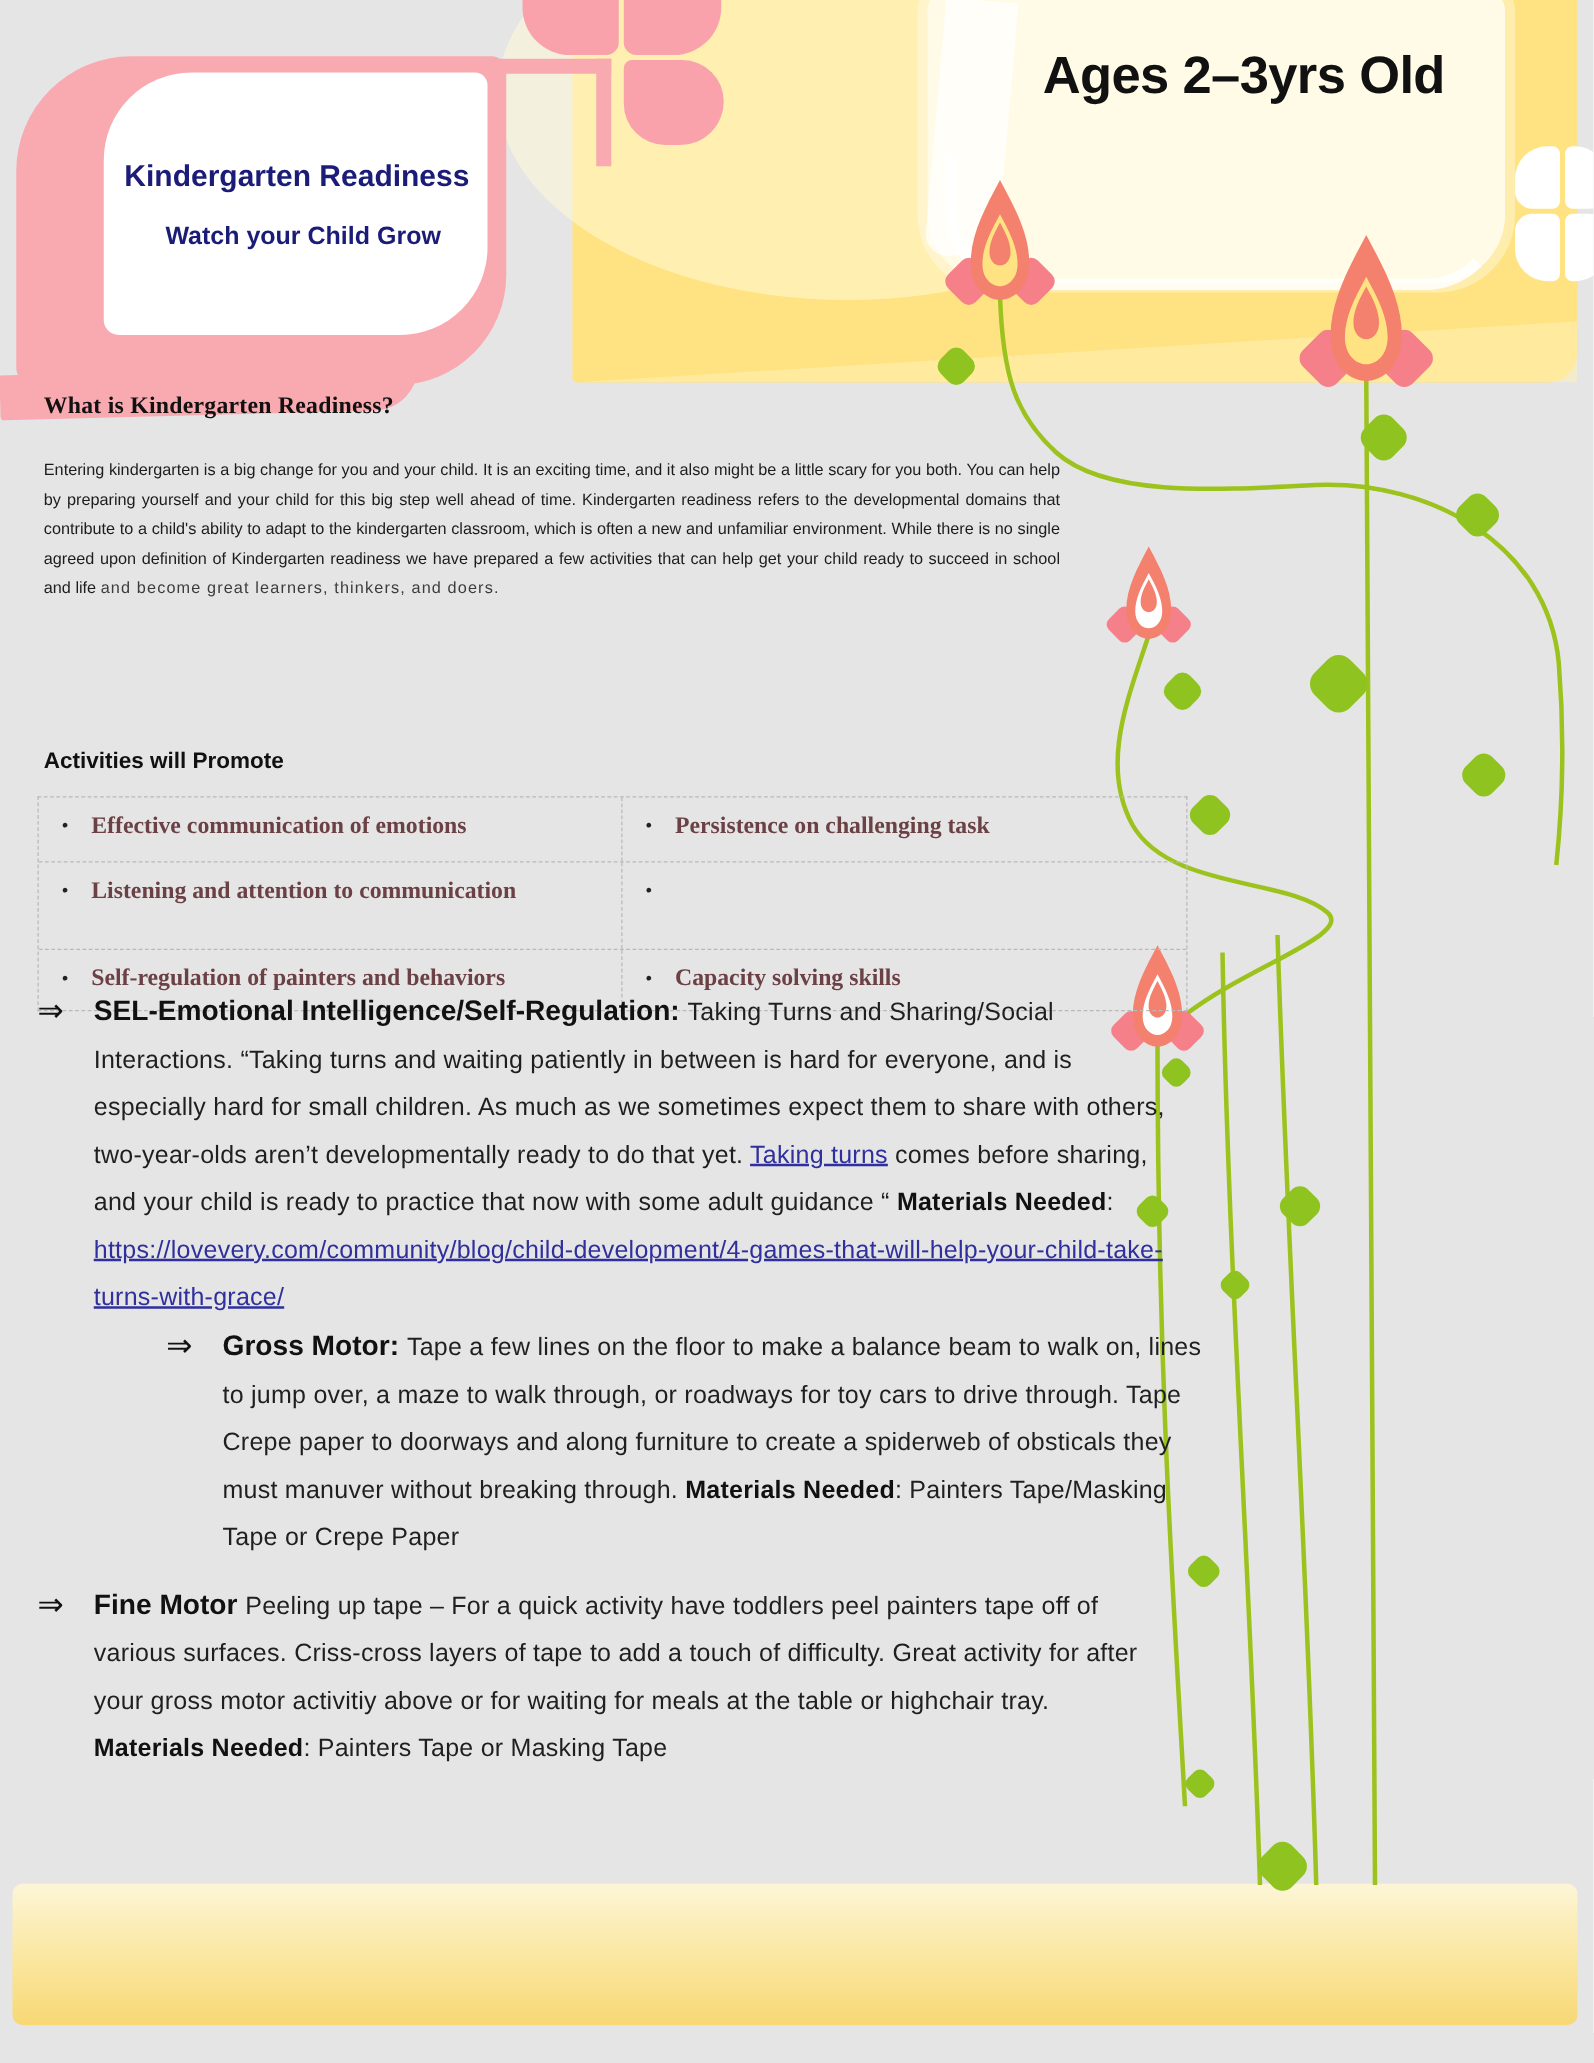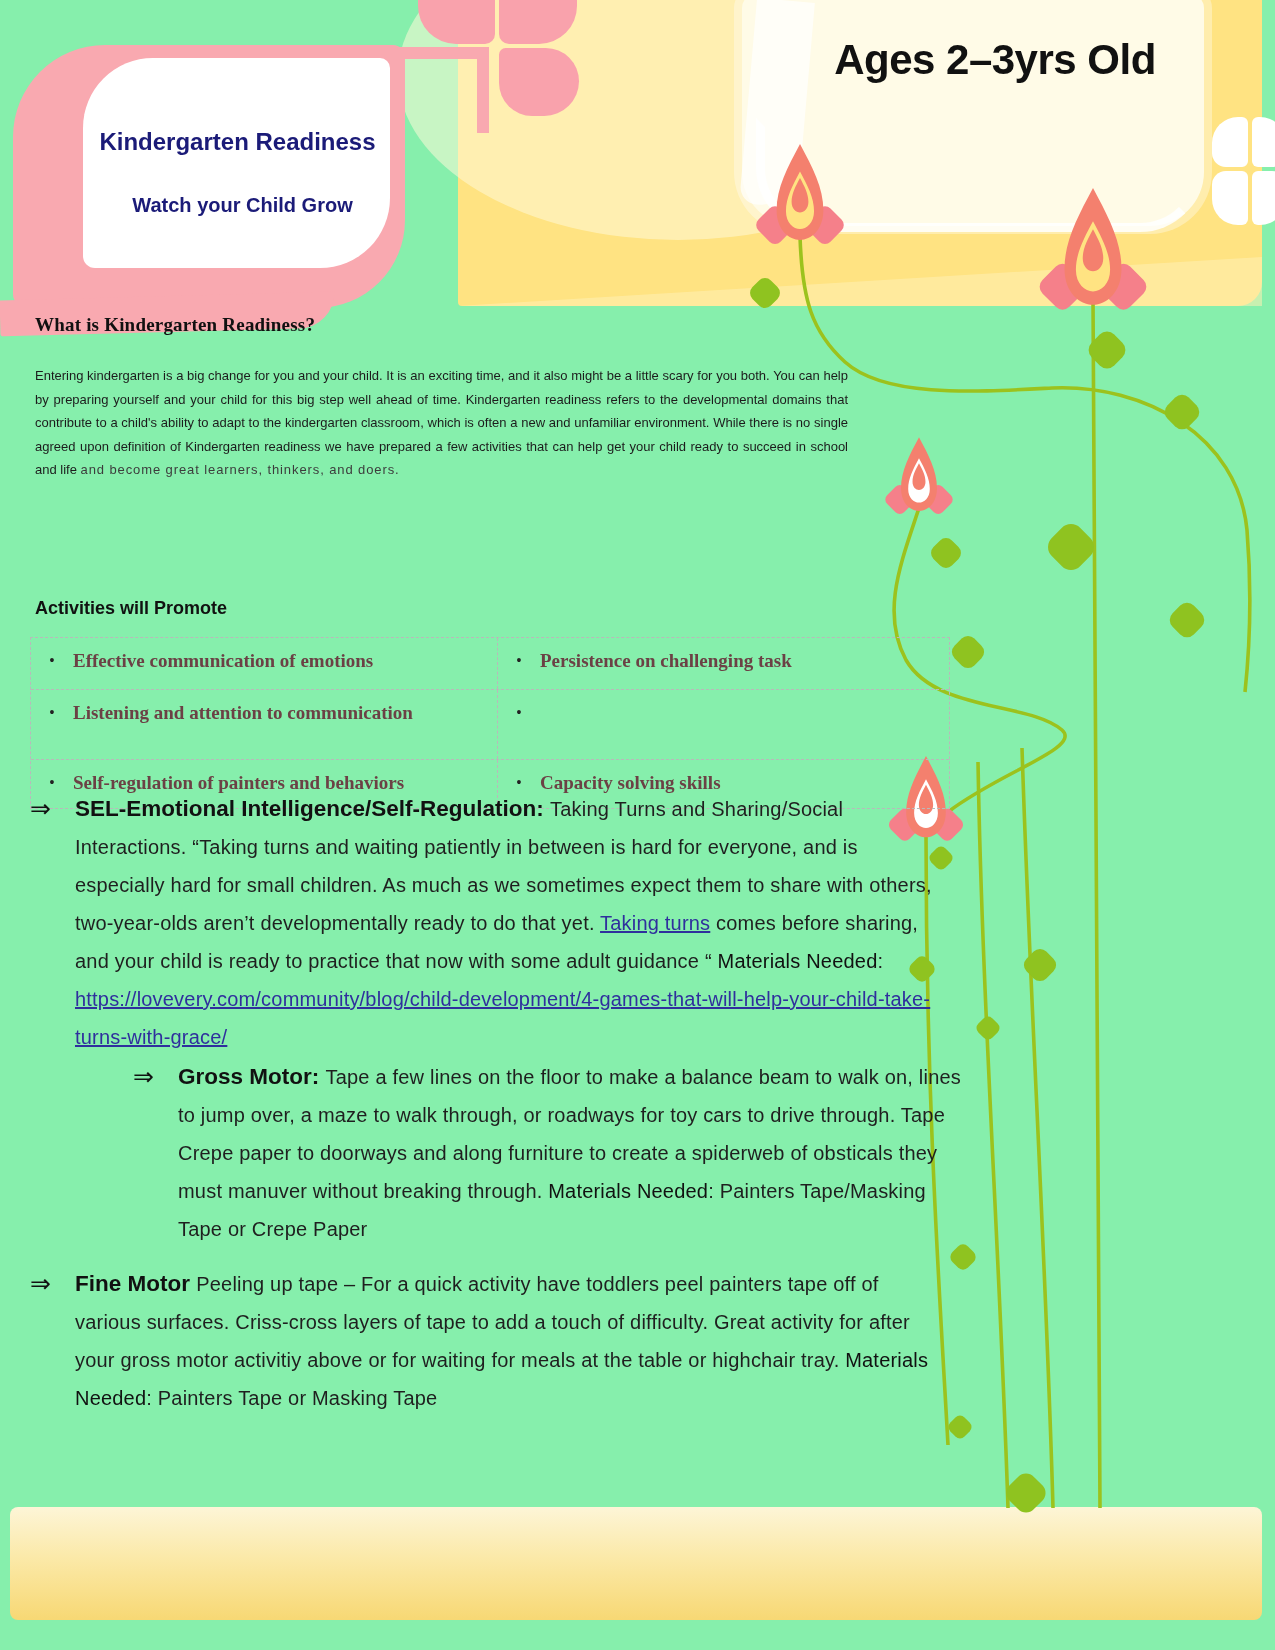--- a/index.html
+++ b/index.html
@@ -1,16 +1,16 @@
 <!DOCTYPE html>
 <html><head>
 <meta charset="utf-8">
 <style>
   html,body{margin:0;padding:0;background:#ffffff;}
-  .page{position:relative;width:1275px;height:1650px;background:#86efac;overflow:hidden;
+  .page{position:relative;width:1275px;height:1650px;background:#e5e5e5;overflow:hidden;
         font-family:"Liberation Sans",sans-serif;color:#1c1c1c;}
 
   
   .yellow-band{position:absolute;left:458px;top:0;width:804px;height:306px;
                background:#ffe382;border-radius:0 0 24px 4px;z-index:1;}
   .yellow-band .glow{position:absolute;left:-60px;top:-90px;width:560px;height:330px;
                border-radius:50%;background:rgba(255,250,216,.55);}
   .yellow-band .wedge{position:absolute;left:0;bottom:0;width:100%;height:70px;
                background:rgba(255,240,180,.55);clip-path:polygon(0 100%,100% 30%,100% 100%);}
   .ages-bubble{position:absolute;left:742px;top:-6px;width:462px;height:232px;
@@ -41,21 +41,21 @@
   .pink-bubble{position:absolute;left:13px;top:45px;width:392px;height:263px;background:#f9a9b0;
                border-radius:92px 12px 88px 14px;z-index:2;}
   .pink-tail{position:absolute;left:0;top:296px;width:335px;height:36px;background:#f9a9b0;
                border-radius:0 0 120px 10px;transform:rotate(-1.5deg);z-index:2;}
   .pink-arm-h{position:absolute;left:395px;top:47px;width:94px;height:12px;background:#f9a9b0;z-index:2;}
   .pink-arm-v{position:absolute;left:477px;top:47px;width:12px;height:86px;background:#f9a9b0;z-index:2;}
   .bubble-inner{position:absolute;left:83px;top:58px;width:307px;height:210px;background:#ffffff;
                border-radius:70px 10px 70px 12px;z-index:3;}
   .bubble-title{position:absolute;left:95px;top:128px;width:285px;text-align:center;z-index:4;
                font-size:24px;font-weight:bold;color:#1b1b78;}
-  .bubble-subtitle{position:absolute;left:100px;top:194px;width:285px;text-align:center;z-index:4;
+  .bubble-subtitle{position:absolute;left:100px;top:178px;width:285px;text-align:center;z-index:4;
                font-size:20px;font-weight:bold;color:#1b1b78;}
 
   
   #vines{position:absolute;left:0;top:0;z-index:5;pointer-events:none;}
 
   
   .footer-band{position:absolute;left:10px;top:1507px;width:1252px;height:113px;z-index:4;
                border-radius:8px;background:linear-gradient(180deg,#fdf5d7 0%,#fbe9a8 45%,#f7d874 100%);}
 
   
@@ -77,21 +77,21 @@
           color:#6b4145;padding-right:20px;}
 
   .section{display:flex;align-items:flex-start;}
   .sec-sel{left:30px;top:790px;width:905px;}
   .sec-gross{left:133px;top:1058px;width:835px;}
   .sec-fine{left:30px;top:1265px;width:900px;}
   .marker{flex:none;width:45px;font-family:"DejaVu Sans",sans-serif;font-size:25px;color:#111;
           line-height:38px;}
   .sec-body{flex:1;font-size:20px;line-height:38px;color:#1f1f1f;letter-spacing:.2px;}
   .run-heading{font-size:22.5px;font-weight:bold;letter-spacing:0;color:#111;}
-  .run-bold{font-weight:normal;color:#111;}
+  .run-bold{font-weight:bold;color:#111;}
   .run-link{color:#2f2f9d;text-decoration:underline;cursor:pointer;}
 </style>
 </head>
 <body>
 
 <div class="page">
 
   <div class="yellow-band">
     <div class="glow"></div>
     <div class="wedge"></div>

